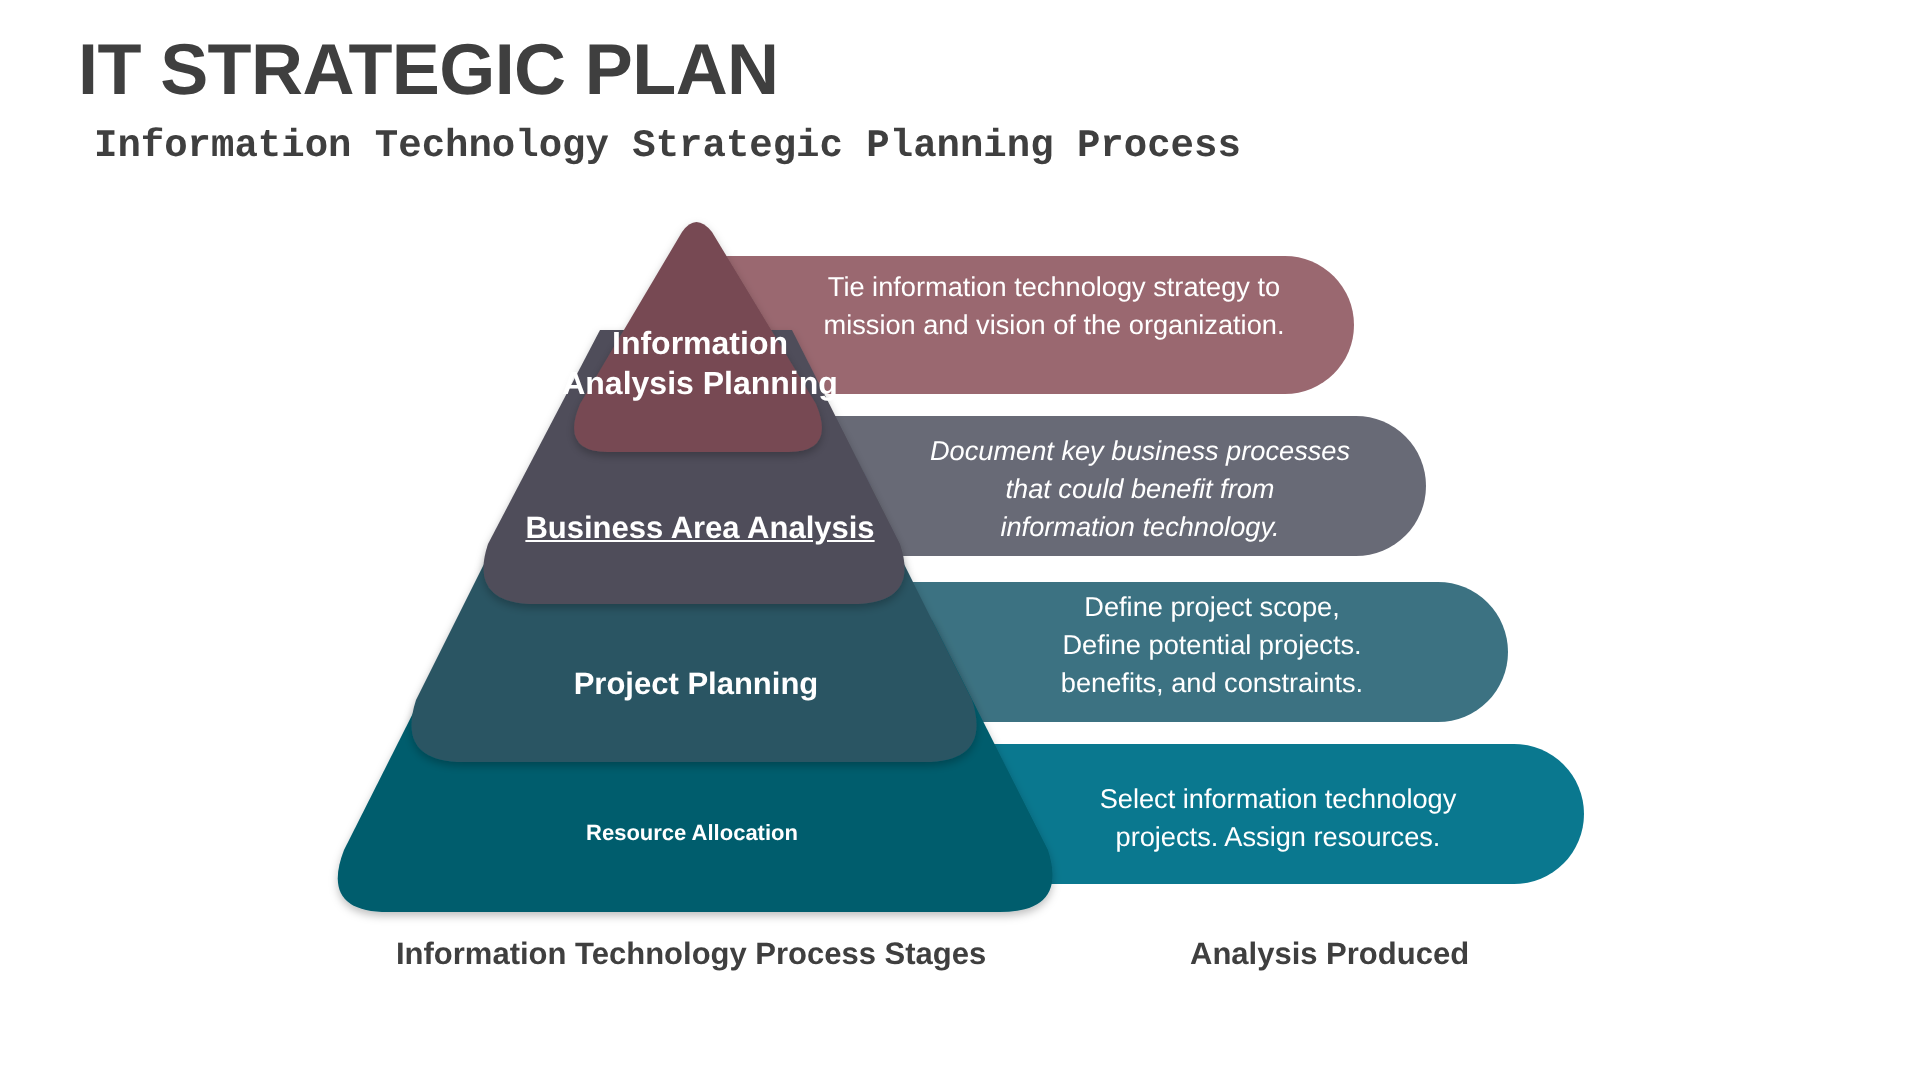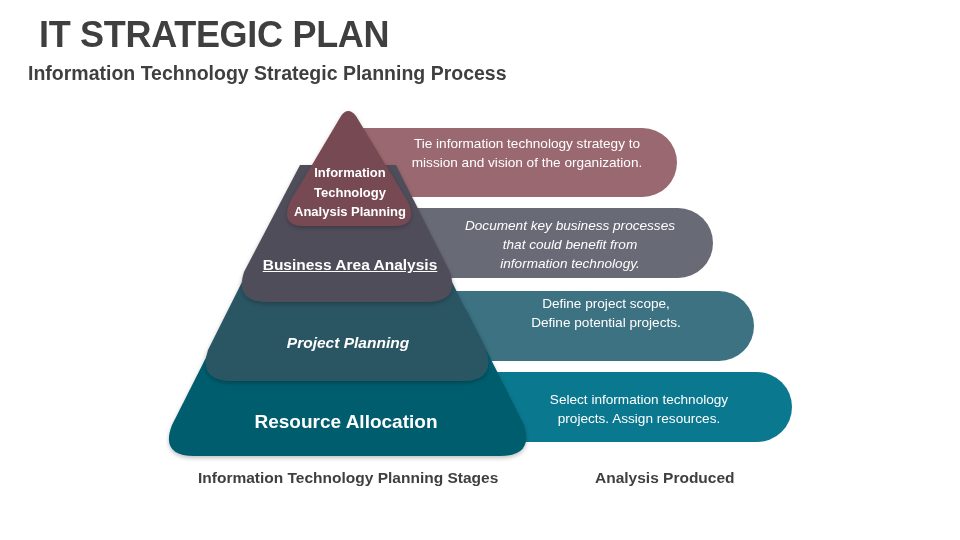--- a/index.html
+++ b/index.html
@@ -1,20 +1,20 @@
 <!DOCTYPE html>
 <html><head>
 <meta charset="utf-8">
 <style>
   html, body { margin: 0; padding: 0; background: #ffffff; }
   body { width: 960px; height: 540px; position: relative; overflow: hidden;
          font-family: "Liberation Sans", "DejaVu Sans", sans-serif; }
   .title { position: absolute; left: 39px; top: 14px; font-size: 36px; font-weight: bold;
            color: #3f3f3f; letter-spacing: -0.3px; margin: 0; }
-  .subtitle { position: absolute; left: 28px; top: 62px; font-size: 19.5px; color: #3f3f3f; margin: 0; }
+  .subtitle { position: absolute; left: 47px; top: 62px; font-size: 19.5px; color: #3f3f3f; margin: 0; font-family: Liberation Mono, monospace; }
   svg.diagram { position: absolute; left: 0; top: 0; }
   .pill-text { position: absolute; color: #ffffff; font-size: 13.6px; line-height: 19px; text-align: center; white-space: nowrap; }
   .tier-label { position: absolute; color: #ffffff; font-weight: bold; text-align: center; white-space: nowrap; }
   .caption { position: absolute; font-size: 15.5px; font-weight: bold; color: #3f3f3f; white-space: nowrap; }
 </style>
 </head>
 <body>
 
 <h1 class="title">IT STRATEGIC PLAN</h1>
 <h2 class="subtitle">Information Technology Strategic Planning Process</h2>
@@ -30,41 +30,41 @@
   <rect x="330" y="208" width="383" height="70" rx="35" fill="#686a76"></rect>
   <rect x="330" y="291" width="424" height="70" rx="35" fill="#3c7282"></rect>
   <rect x="330" y="372" width="462" height="70" rx="35" fill="#0a788f"></rect>
 
   <path filter="url(#sh)" fill="#065d6d" d="M 230 310 L 466 310 L 524 425 Q 534 456 500 456 L 194 456 Q 160 456 172 425 Z"></path>
   <path filter="url(#sh)" fill="#2b5563" d="M 264 238 L 430 238 L 486 350 Q 496 381 462 381 L 232 381 Q 198 381 208 350 Z"></path>
   <path filter="url(#sh)" fill="#4f4e5a" d="M 300 165 L 396 165 L 450 272 Q 460 302 426 302 L 268 302 Q 234 302 244 272 Z"></path>
   <path filter="url(#sh)" fill="#774a53" d="M 341 116 Q 348 106 356 116 L 408 202 Q 418 226 394 226 L 304 226 Q 280 226 290 202 Z"></path>
 </svg>
 
-<div class="tier-label" style="left:280px; top:163px; width:140px; font-size:13px; line-height:19.5px;text-align:center;">
+<div class="tier-label" style="left:280px; top:163px; width:140px; font-size:16px; line-height:19.5px;text-align:center;">
   <div>Information</div>
-  <div>Technology</div>
   <div>Analysis Planning</div>
 </div>
 <div class="tier-label" style="left:230px; top:256px; width:240px; font-size:15.5px;text-decoration:underline;">Business Area Analysis</div>
-<div class="tier-label" style="left:228px; top:334px; width:240px; font-size:15.5px;font-style:italic;">Project Planning</div>
-<div class="tier-label" style="left:226px; top:411px; width:240px; font-size:19px;">Resource Allocation</div>
+<div class="tier-label" style="left:228px; top:334px; width:240px; font-size:15.5px;">Project Planning</div>
+<div class="tier-label" style="left:226px; top:411px; width:240px; font-size:11px;">Resource Allocation</div>
 
 <div class="pill-text" style="left:392px; top:134px; width:270px;">
   <div>Tie information technology strategy to</div>
   <div>mission and vision of the organization.</div>
 </div>
 <div class="pill-text" style="left:440px; top:216px; width:260px;font-style:italic;">
   <div>Document key business processes</div>
   <div>that could benefit from</div>
   <div>information technology.</div>
 </div>
 <div class="pill-text" style="left:496px; top:294px; width:220px;">
   <div>Define project scope,</div>
   <div>Define potential projects.</div>
+  <div>benefits, and constraints.</div>
 </div>
 <div class="pill-text" style="left:526px; top:390px; width:226px;">
   <div>Select information technology</div>
   <div>projects. Assign resources.</div>
 </div>
 
-<div class="caption" style="left:198px; top:469px;">Information Technology Planning Stages</div>
+<div class="caption" style="left:198px; top:469px;">Information Technology Process Stages</div>
 <div class="caption" style="left:595px; top:469px;">Analysis Produced</div>
 
 </body></html>

